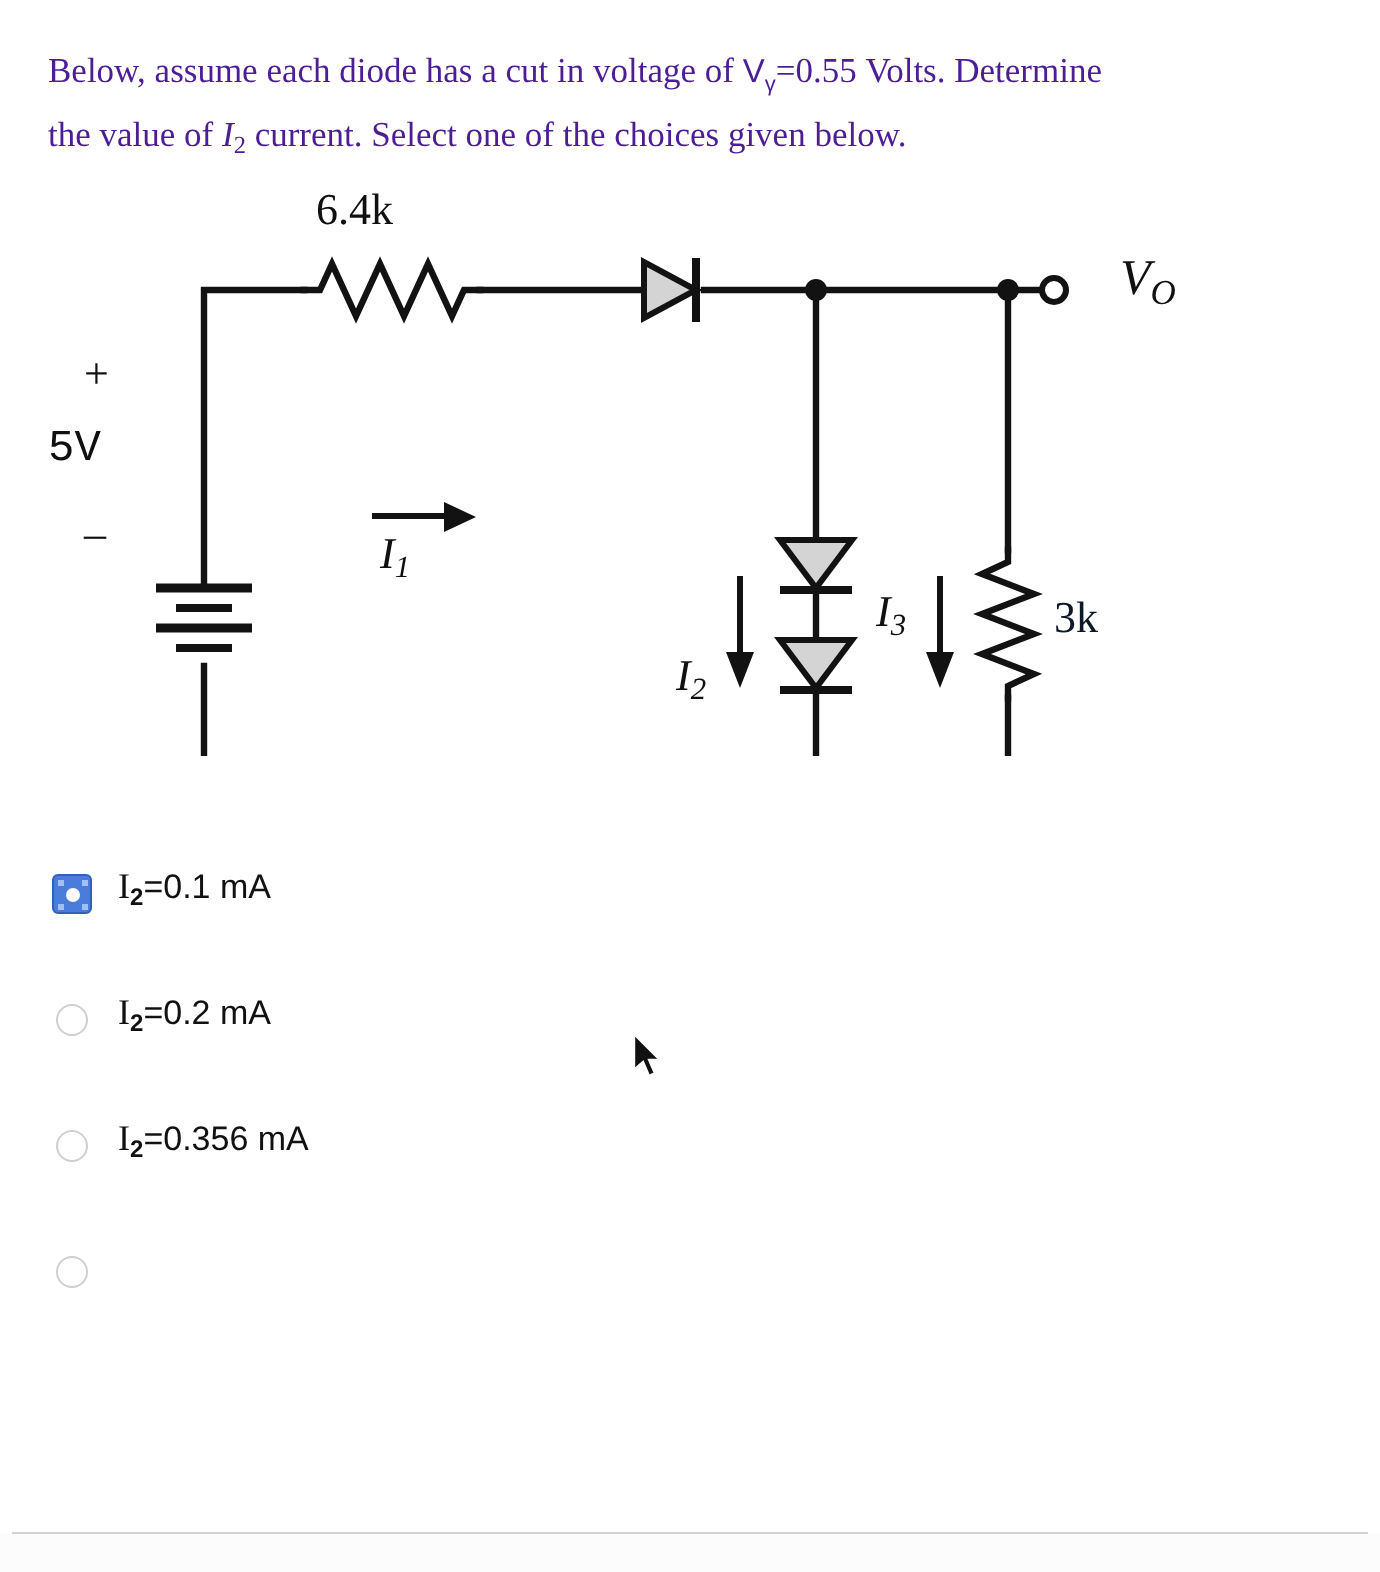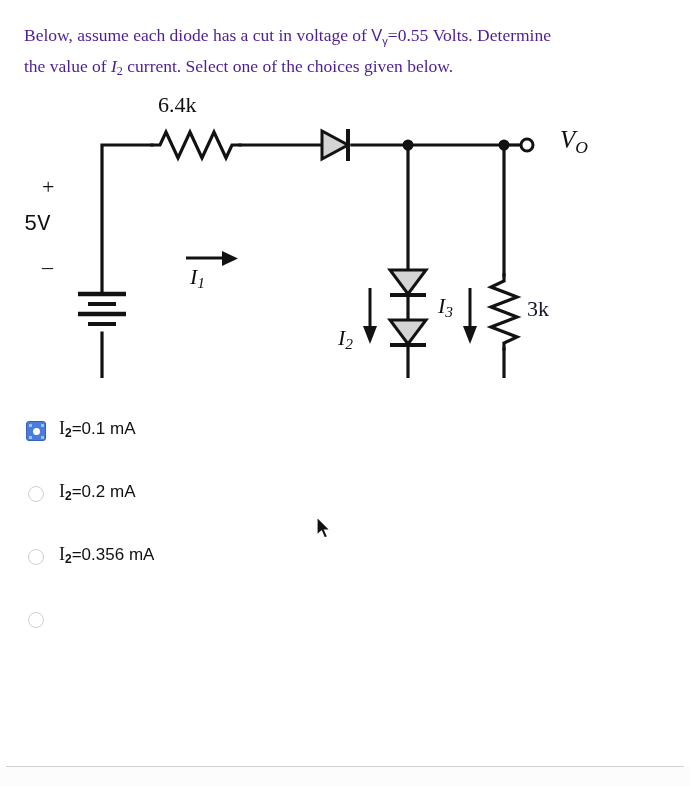--- a/index.html
+++ b/index.html
@@ -59,21 +59,21 @@
   #answer-choices {
     position: absolute;
     left: 26px;
     top: 412px;
     width: 420px;
   }
   .choice-row {
     position: relative;
     height: 63px;
     display: flex;
-    align-items: flex-start;
+    align-items: center;
   }
   .radio-outer {
     position: relative;
     width: 22px;
     height: 22px;
     flex: 0 0 22px;
     margin-top: 9px;
   }
   .radio-unchecked {
     position: absolute;

